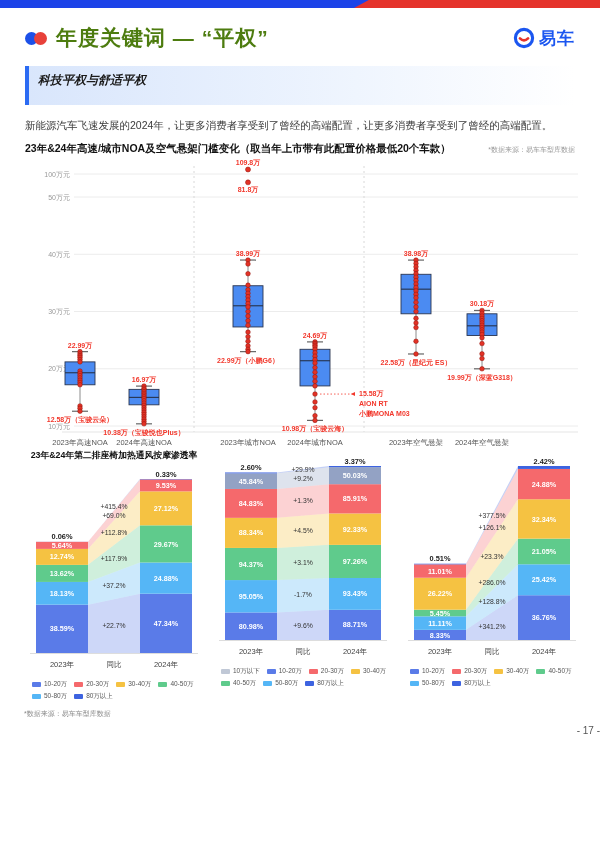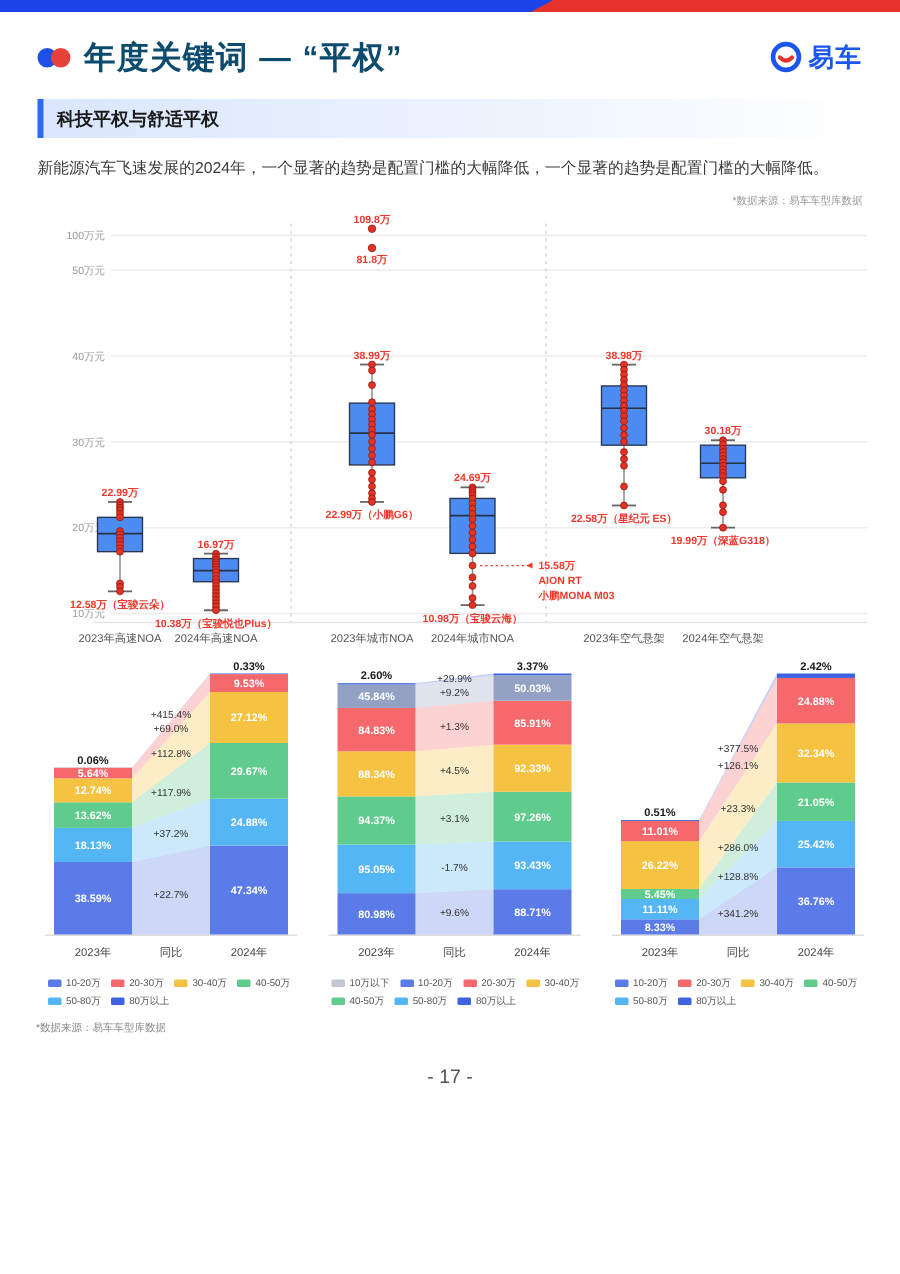--- a/index.html
+++ b/index.html
@@ -8,48 +8,48 @@
 
   .topbar { height:8px; width:100%; background:#1C43E8; position:relative; }
   .topbar .red-seg { position:absolute; top:0; right:0; height:100%; width:41%;
     background:#E5332B; clip-path:polygon(6% 0,100% 0,100% 100%,0 100%); }
 
   .hdr { display:flex; align-items:center; padding:16px 25px 10px 25px; }
   .hdr-dots { display:flex; align-items:center; margin-right:9px; }
   .dot { width:13px; height:13px; border-radius:50%; display:inline-block; }
   .dot-blue { background:#1C50E8; }
   .dot-red { background:#E8413A; margin-left:-4px; }
-  .hdr-title { font-size:21px; font-weight:bold; color:#0c4a6e; letter-spacing:1px; }
+  .hdr-title { font-size:21px; font-weight:bold; color:#4d7c0f; letter-spacing:1px; }
   .hdr-logo { margin-left:auto; display:flex; gap:4px; }
   .hdr-logo svg { width:22px; height:22px; }
   .logo-text { font-size:17px; font-weight:bold; color:#1B56F0; letter-spacing:1px; }
 
-  .section-bar { margin:4px 25px 0 25px; border-left:4px solid #2B6BF3; padding:4px 0 4px 9px;
-    background:linear-gradient(90deg,#D9E6FC 0%, #EFF5FE 60%, rgba(255,255,255,0) 100%); }
+  .section-bar { margin:4px 25px 0 25px; border-left:4px solid #2B6BF3; padding:4px 0 16px 9px;
+    background:linear-gradient(90deg,#D9E6FC 0%, #EFF5FE 60%, rgba(255,255,255,0) 100%);font-style:italic; }
   .section-bar span { font-size:12px; font-weight:bold; color:#1a1a1a; }
 
   .paras { margin:12px 25px 0 25px; }
   .paras p { font-size:10.5px; color:#3a3a3a; line-height:1.62; margin-bottom:7px; text-align:justify; }
 
   .bp-title-row { margin:8px 25px 0 25px; display:flex; align-items:baseline; }
   .bp-title { font-size:10.5px; font-weight:bold; color:#111; }
   .bp-source { margin-left:auto; font-size:7px; color:#9a9a9a; white-space:nowrap; }
 
   #boxplot-svg { display:block; margin:2px 0 0 22px; }
 
   .bar-charts { display:flex; gap:9px; margin:0 22px 0 24px; }
   .panel { width:180px; }
   .panel-title { font-size:8.8px; font-weight:bold; color:#111; text-align:center; white-space:nowrap; margin-bottom:1px; }
   .legend { display:flex; flex-wrap:wrap; gap:3px 7px; margin-top:1px; padding-left:8px; }
   .lg-item { display:flex; align-items:center; gap:3px; }
   .lg-sw { width:9px; height:5px; border-radius:1px; display:inline-block; }
   .lg-lb { font-size:6.5px; color:#555; white-space:nowrap; }
   .panel-source { font-size:7px; color:#8a8a8a; margin-top:8px; }
 
-  .footer { text-align:center; font-size:13px; color:#555; margin-top:20px; }
+  .footer { text-align:right; font-size:10px; color:#555; margin-top:6px; }
 
   svg text { font-family:"Liberation Sans", sans-serif; }
 </style>
 </head>
 <body>
 
 <div class="page">
   <div class="topbar">
     <div class="red-seg"></div>
   </div>
@@ -67,24 +67,25 @@
       </svg>
       <span class="logo-text">易车</span>
     </span>
   </div>
 
   <div class="section-bar">
     <span>科技平权与舒适平权</span>
   </div>
 
   <div class="paras">
-    <p>新能源汽车飞速发展的2024年，一个显著的趋势是配置门槛的大幅降低，一个显著的趋势是配置门槛的大幅降低。</p>
+    <p>新能源汽车飞速发展的2024年，让更多消费者享受到了曾经的高端配置，让更多消费者享受到了曾经的高端配置。</p>
   </div>
 
   <div class="bp-title-row">
+    <span class="bp-title">23年&amp;24年高速/城市NOA及空气悬架门槛变化（取当年上市带有此配置价格最低20个车款）</span>
     <span class="bp-source">*数据来源：易车车型库数据</span>
   </div>
 
   <svg id="boxplot-svg" width="556" height="292" viewBox="0 0 556 292">
       <line x1="52" y1="16" x2="556" y2="16" stroke="#ececec" stroke-width="1"></line>
       <text x="48" y="18.5" font-size="7" fill="#999" text-anchor="end">100万元</text>
       <line x1="52" y1="39" x2="556" y2="39" stroke="#ececec" stroke-width="1"></line>
       <text x="48" y="41.5" font-size="7" fill="#999" text-anchor="end">50万元</text>
       <line x1="52" y1="96.25" x2="556" y2="96.25" stroke="#ececec" stroke-width="1"></line>
       <text x="48" y="98.75" font-size="7" fill="#999" text-anchor="end">40万元</text>
@@ -272,21 +273,21 @@
         <circle cx="460" cy="195.865" r="2.3" fill="#E33226" stroke="#8F150D" stroke-width="0.5"></circle>
         <circle cx="460" cy="200.445" r="2.3" fill="#E33226" stroke="#8F150D" stroke-width="0.5"></circle>
         <circle cx="460" cy="210.80725" r="2.3" fill="#E33226" stroke="#8F150D" stroke-width="0.5"></circle>
         <text x="460" y="148.4695" font-size="7" fill="#F2372B" text-anchor="middle" font-weight="bold">30.18万</text>
         <text x="460" y="221.80725" font-size="7" fill="#F2372B" text-anchor="middle" font-weight="bold">19.99万（深蓝G318）</text>
         <text x="460" y="287" font-size="7.5" fill="#555" text-anchor="middle">2024年空气悬架</text>
       </g>
     </svg>
 
   <div class="bar-charts" id="bar-charts">
-      <div class="panel"><svg width="180" height="212" viewBox="0 0 180 212">
+      <div class="panel"><div class="panel-title">23年&amp;24年第二排座椅加热通风按摩渗透率</div><svg width="180" height="212" viewBox="0 0 180 212">
           <line x1="6" y1="190.5" x2="174" y2="190.5" stroke="#ddd" stroke-width="1"></line>
           <polygon points="64,190 64,141.64787211060704 116,130.6843810758263 116,190" fill="#5A7BE8" opacity="0.3"></polygon>
           <rect x="12" y="141.64787211060704" width="52" height="48.35212788939296" fill="#5A7BE8"></rect>
           <rect x="116" y="130.6843810758263" width="52" height="59.31561892417369" fill="#5A7BE8"></rect>
           <text x="38" y="168.42393605530353" font-size="7.2" fill="#fff" text-anchor="middle" font-weight="bold">38.59%</text>
           <text x="142" y="162.94219053791315" font-size="7.2" fill="#fff" text-anchor="middle" font-weight="bold">47.34%</text>
           <polygon points="64,141.64787211060704 64,118.93151868654138 116,99.5104774249298 116,130.6843810758263" fill="#55B6F6" opacity="0.3"></polygon>
           <rect x="12" y="118.93151868654138" width="52" height="22.71635342406566" fill="#55B6F6"></rect>
           <rect x="116" y="99.5104774249298" width="52" height="31.173903650896506" fill="#55B6F6"></rect>
           <text x="38" y="132.88969539857422" font-size="7.2" fill="#fff" text-anchor="middle" font-weight="bold">18.13%</text>

